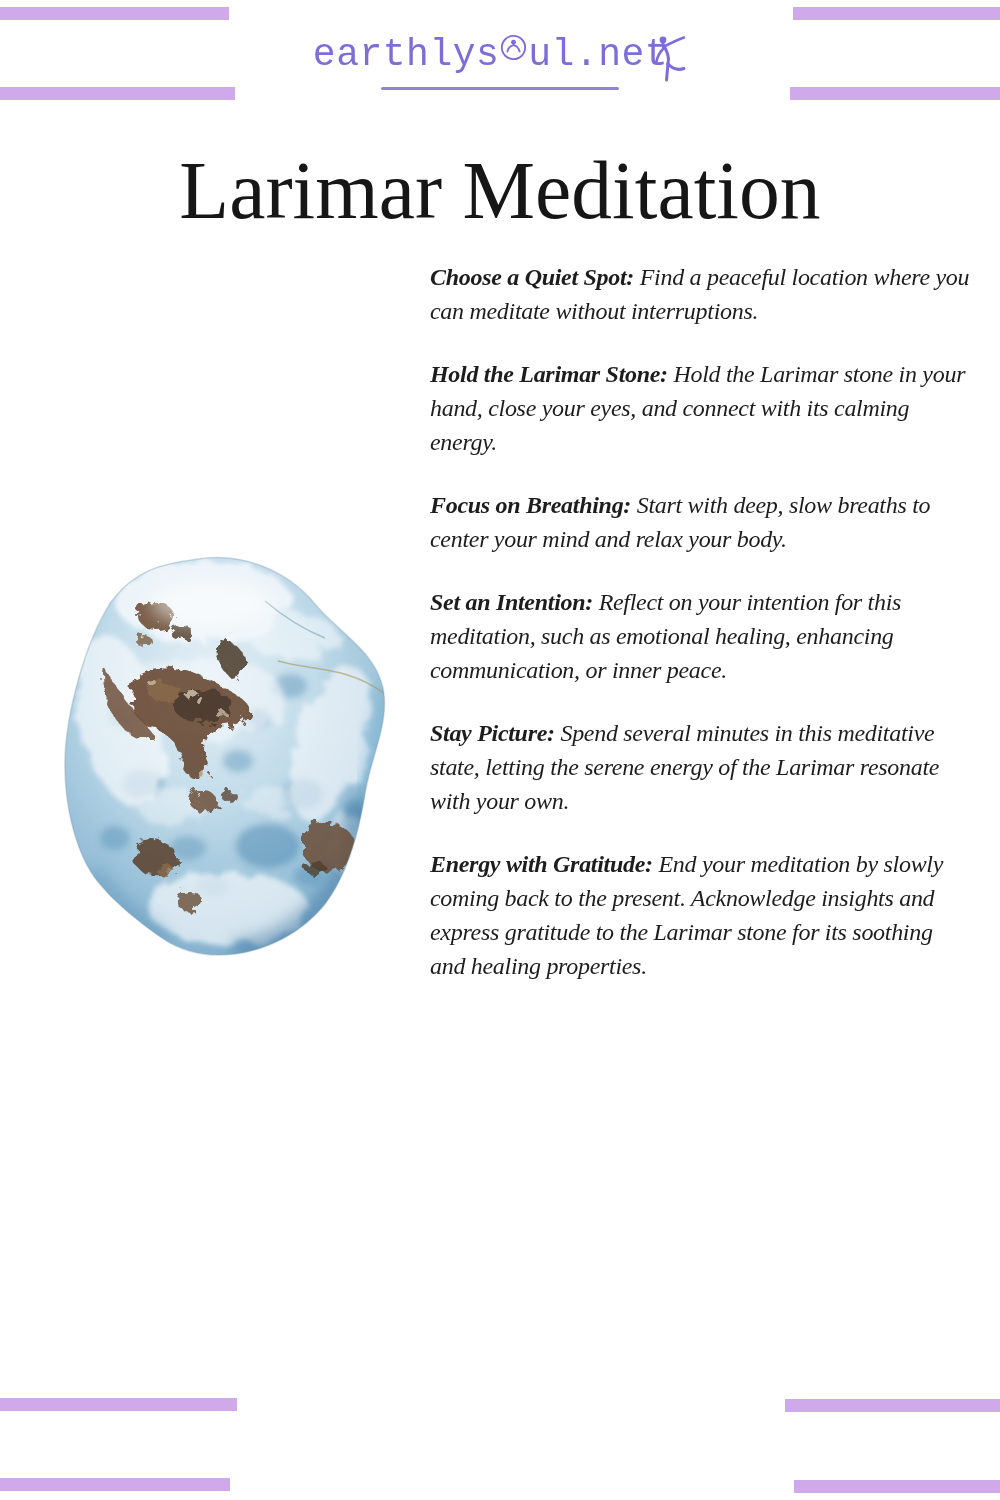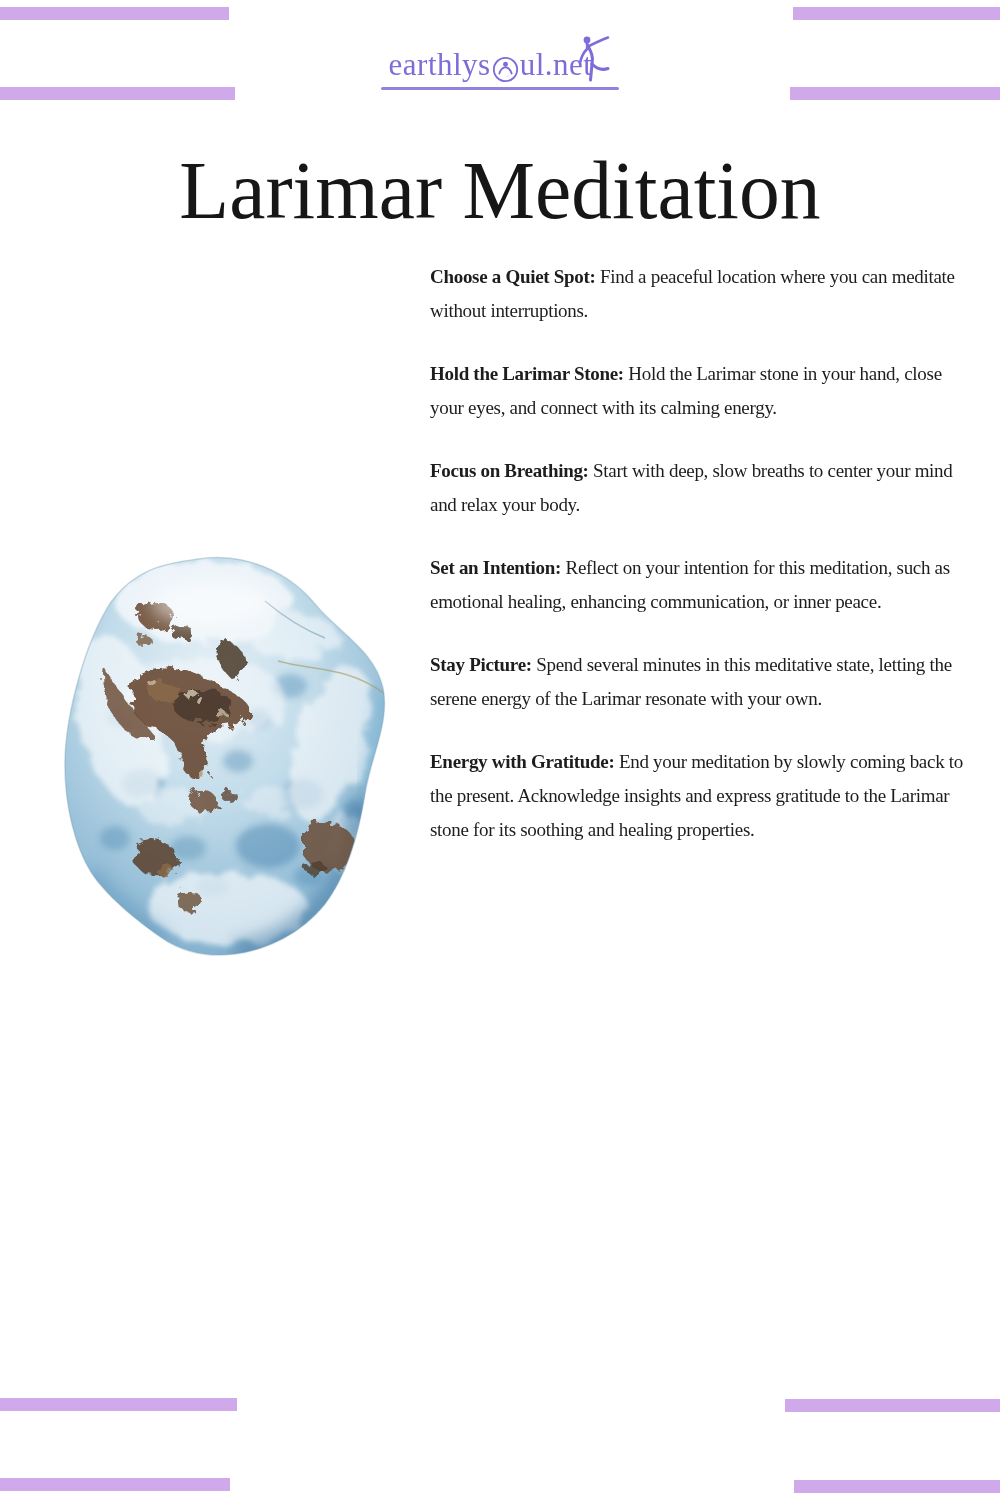--- a/index.html
+++ b/index.html
@@ -26,23 +26,23 @@
   .bar.br1{left:785px;top:1399px;width:215px;}
   .bar.bl2{left:0;top:1478px;width:230px;}
   .bar.br2{left:794px;top:1480px;width:206px;}
 
   
   .logo-wrap{
     position:absolute;left:0;top:34px;width:100%;
     display:flex;flex-direction:column;align-items:center;
   }
   .logo{
-    display:inline-flex;align-items:flex-end;
-    font-family:Liberation Serif, serif;
-    font-size:31px;line-height:42px;letter-spacing:.5px;
+    display:inline-flex;
+    font-family:Liberation Mono, monospace;
+    font-size:38px;line-height:42px;letter-spacing:.5px;
     color:var(--logo);
   }
   .logo .o-icon{margin:0 1px 3px 1px;}
   .logo .dancer-icon{margin-left:-15px;margin-bottom:4px;}
   .logo-underline{
     width:238px;height:3px;background:var(--logo);
     opacity:.85;margin-top:1px;border-radius:2px;
   }
 
   
@@ -54,22 +54,23 @@
     letter-spacing:0px;
     transform:scale(1.02,1.04);
   }
 
   
   .stone{position:absolute;left:53px;top:546px;}
 
   
   .steps{
     position:absolute;left:430px;top:260px;width:540px;
-    font-size:19px;line-height:34px;color:var(--text);
+    font-size:24px;line-height:34px;color:var(--text);
     letter-spacing:-0.3px;
+    font-style:italic;
   }
   .steps p{margin:0 0 29px 0;}
   .steps b{font-weight:700;}
 </style>
 </head>
 <body>
 
 <div class="bar tl1"></div>
 <div class="bar tr1"></div>
 <div class="bar tl2"></div>

